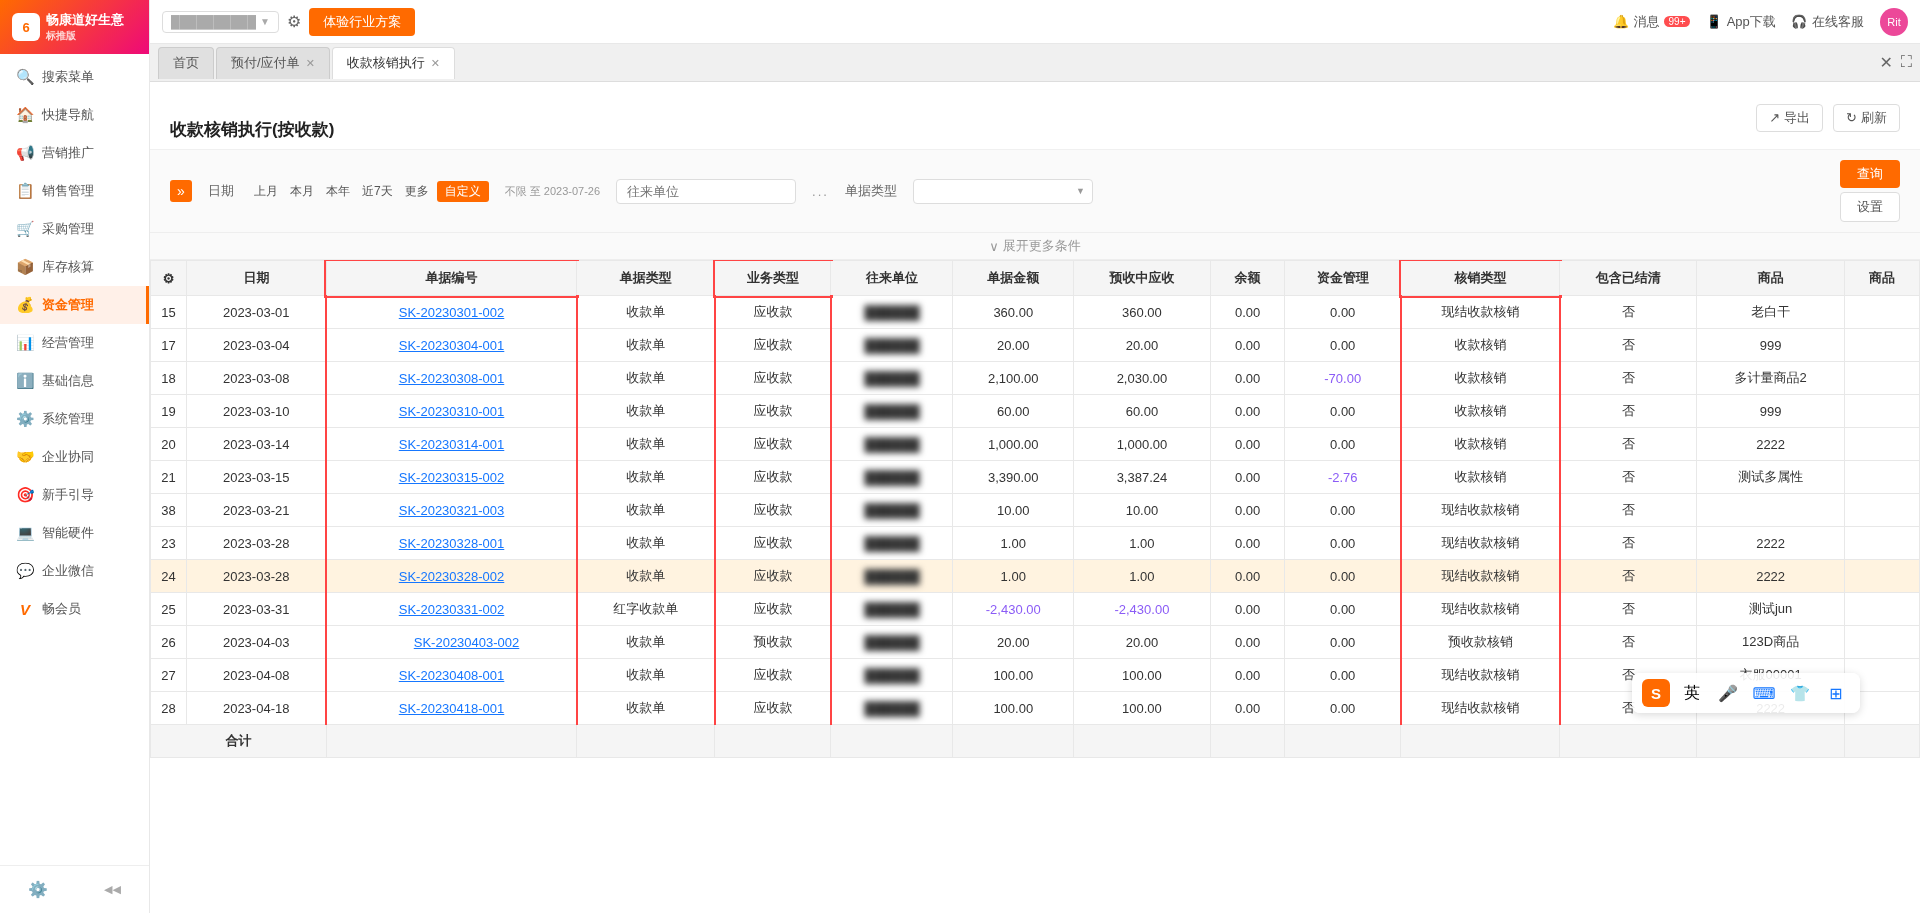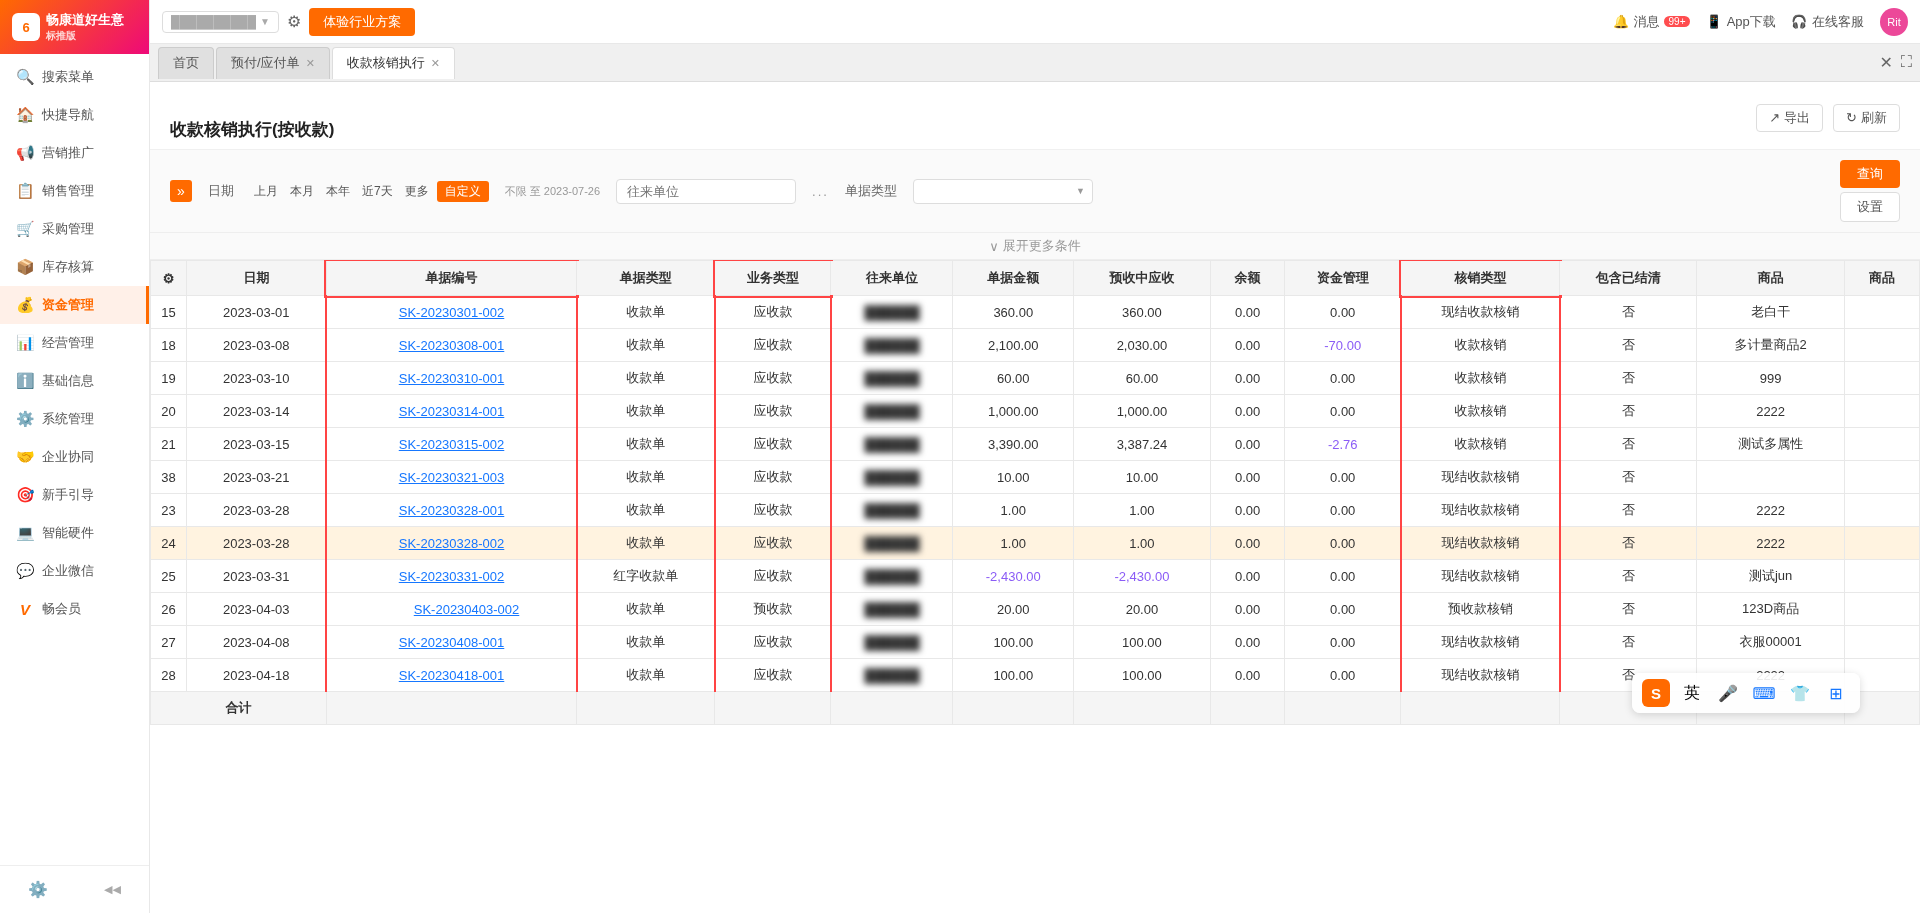--- a/index.html
+++ b/index.html
@@ -532,20 +532,36 @@
               <td>360.00</td>
               <td>360.00</td>
               <td>0.00</td>
               <td>0.00</td>
               <td style="border-left: 2px solid rgb(255, 68, 68); border-right: 2px solid rgb(255, 68, 68);">现结收款核销</td>
               <td>否</td>
               <td>老白干</td>
               <td></td>
             </tr>
             <tr>
+              <td>17</td>
+              <td>2023-03-04</td>
+              <td class="link-cell" style="border-left: 2px solid rgb(255, 68, 68); border-right: 2px solid rgb(255, 68, 68);">SK-20230304-001</td>
+              <td>收款单</td>
+              <td style="border-left: 2px solid rgb(255, 68, 68); border-right: 2px solid rgb(255, 68, 68);">应收款</td>
+              <td><span class="blurred">██████</span></td>
+              <td>20.00</td>
+              <td>20.00</td>
+              <td>0.00</td>
+              <td>0.00</td>
+              <td style="border-left: 2px solid rgb(255, 68, 68); border-right: 2px solid rgb(255, 68, 68);">收款核销</td>
+              <td>否</td>
+              <td>999</td>
+              <td></td>
+            </tr>
+            <tr>
               <td>18</td>
               <td>2023-03-08</td>
               <td class="link-cell" style="border-left: 2px solid rgb(255, 68, 68); border-right: 2px solid rgb(255, 68, 68);">SK-20230308-001</td>
               <td>收款单</td>
               <td style="border-left: 2px solid rgb(255, 68, 68); border-right: 2px solid rgb(255, 68, 68);">应收款</td>
               <td><span class="blurred">██████</span></td>
               <td>2,100.00</td>
               <td>2,030.00</td>
               <td>0.00</td>
               <td class="negative">-70.00</td>

